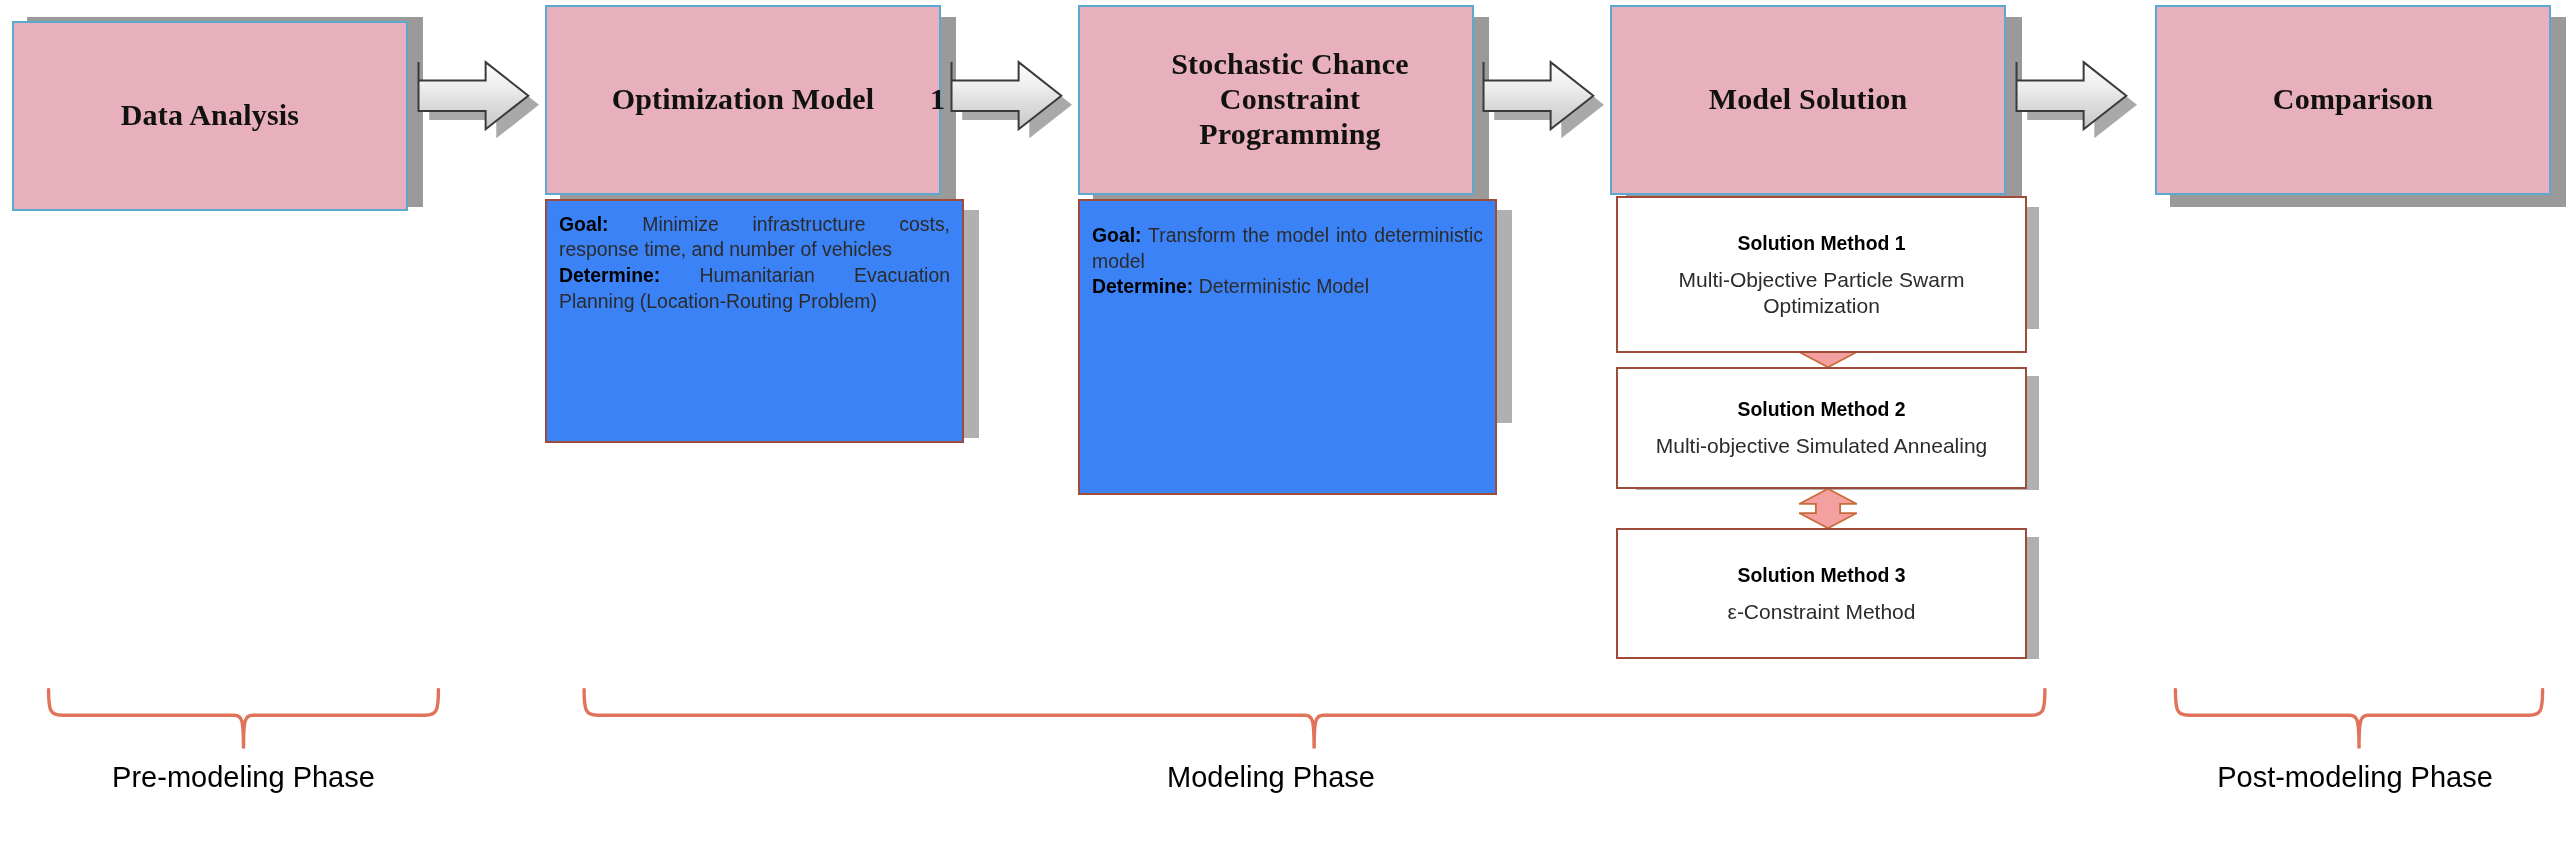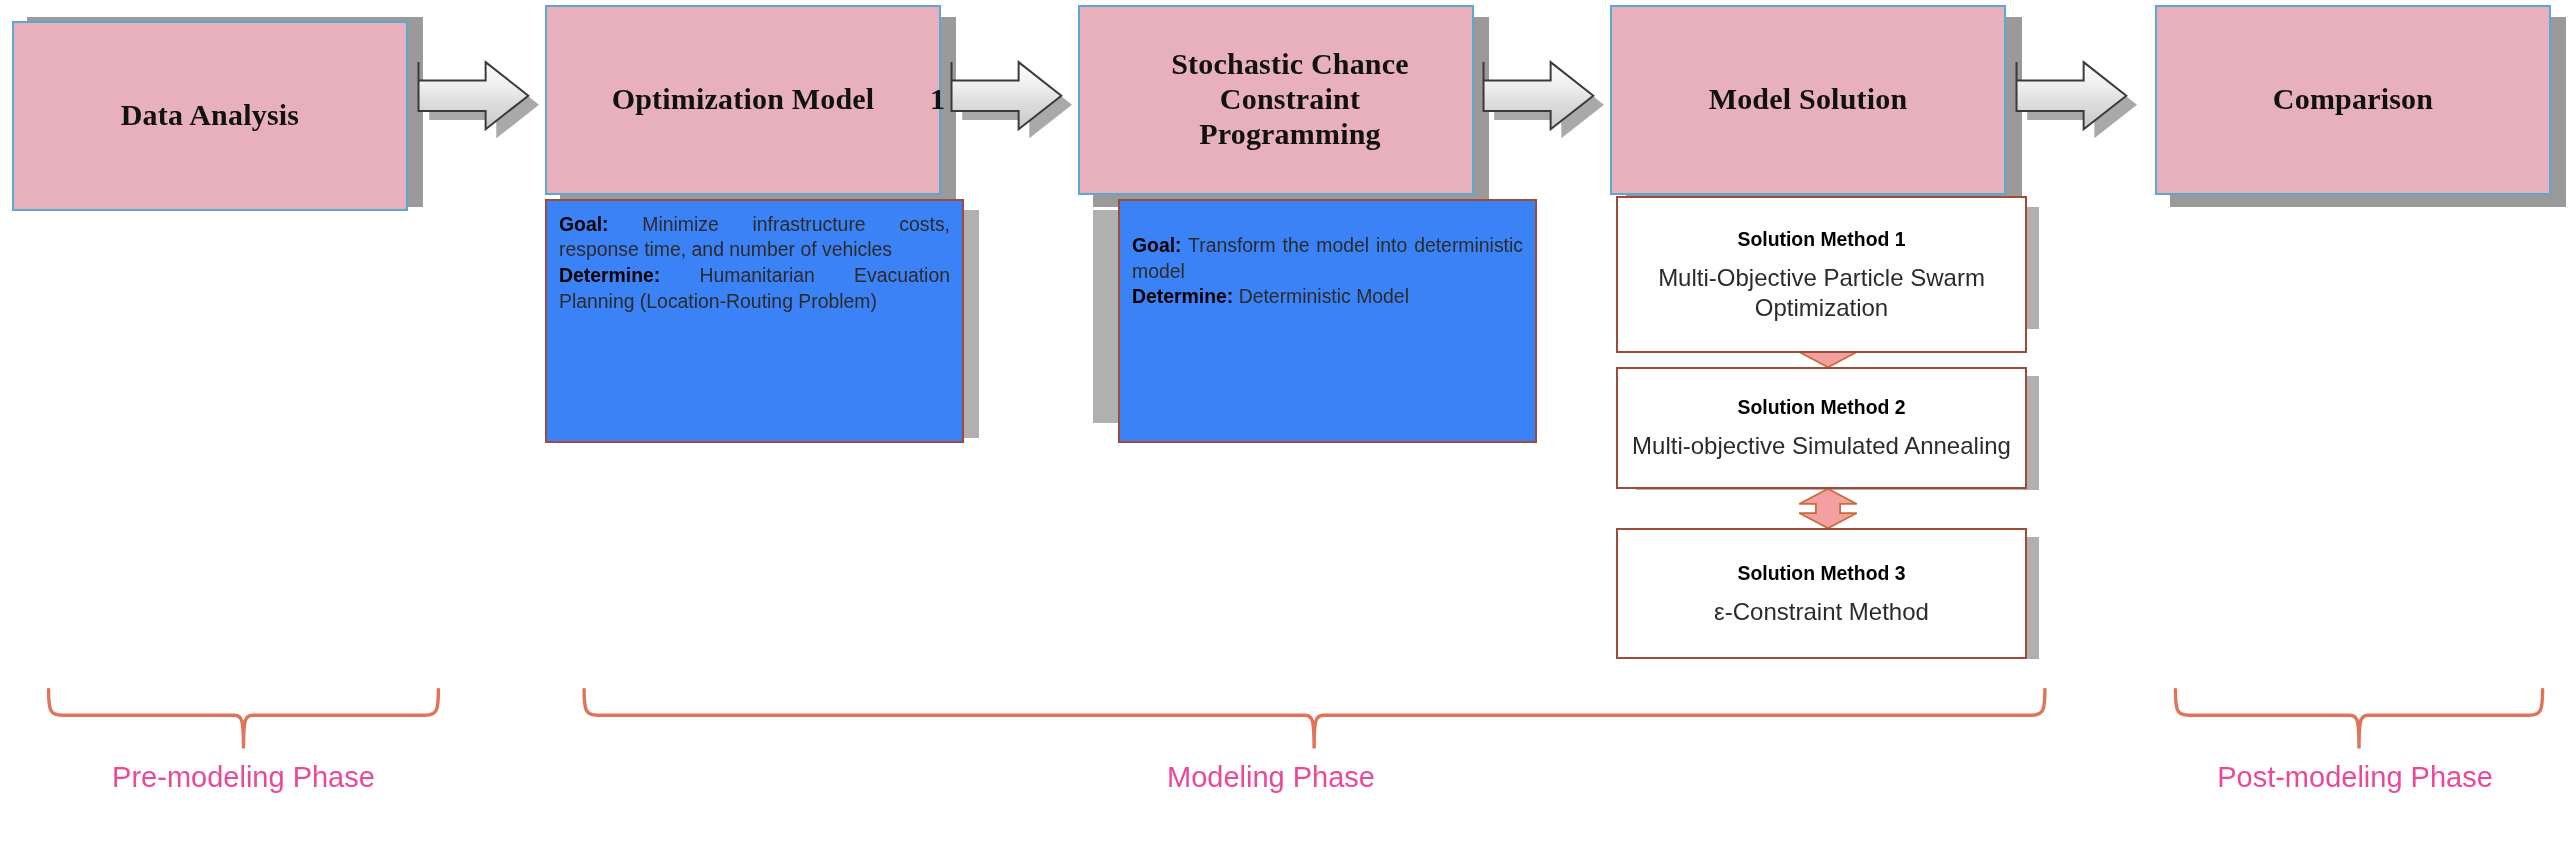--- a/index.html
+++ b/index.html
@@ -90,39 +90,39 @@
     padding: 4.6px 9px;
   }
   .method-title {
     font-size: 19.4px;
     font-weight: bold;
     color: #000;
     text-align: center;
     line-height: 1.25;
   }
   .method-sub {
-    font-size: 24px;
+    font-size: 21px;
     color: #2b2b2b;
     text-align: center;
     line-height: 1.22;
     margin-top: 12px;
   }
 
   
   .block-arrow { position: absolute; z-index: 8; }
 
   
   .bidi { position: absolute; z-index: 8; }
 
   
   .brace { position: absolute; z-index: 3; }
   .phase-label {
     position: absolute;
     font-size: 29px;
-    color: #ec4899;
+    color: #000000;
     text-align: center;
     white-space: nowrap;
     z-index: 3;
   }
 </style>
 </head>
 <body>
 
 <div id="page">
 
@@ -169,21 +169,21 @@
   </div>
 
   <div class="stage-shadow" style="left:1093px; top:16.7px; width:396px; height:190px;"></div>
   <div class="stage" style="left:1078px; top:4.6px; width:396px; height:190px;padding-left:28px;">
     <span class="stage-label">Stochastic Chance
 Constraint
 Programming</span>
   </div>
 
   <div class="detail-shadow" style="left:1093px; top:210px; width:419px; height:213px;"></div>
-  <div class="detail" style="left:1078px; top:199px; width:419px; height:244px; padding-top:32px;margin-left:40px;">
+  <div class="detail" style="left:1078px; top:199px; width:419px; height:296px; padding-top:22px;">
     <p><b>Goal:</b><span> Transform the model into deterministic model</span></p>
     <p><b>Determine:</b><span> Deterministic Model</span></p>
   </div>
 
   <div class="block-arrow" style="left:1482px; top:56px; width:122px; height:90px;">
     <svg width="122" height="90" viewBox="0 0 160 118">
       <polygon points="8,10 8,34 96,34 96,10 152,54 96,98 96,74 8,74" transform="translate(8,10)" fill="#9a9a9a" opacity="0.85"></polygon>
       <polygon points="2,30 2,54 90,54 90,30 146,74 90,118 90,94 2,94" fill="url(#arrGrad)" stroke="#3a3a3a" stroke-width="2.6" transform="translate(0,-22)"></polygon>
     </svg>
   </div>

